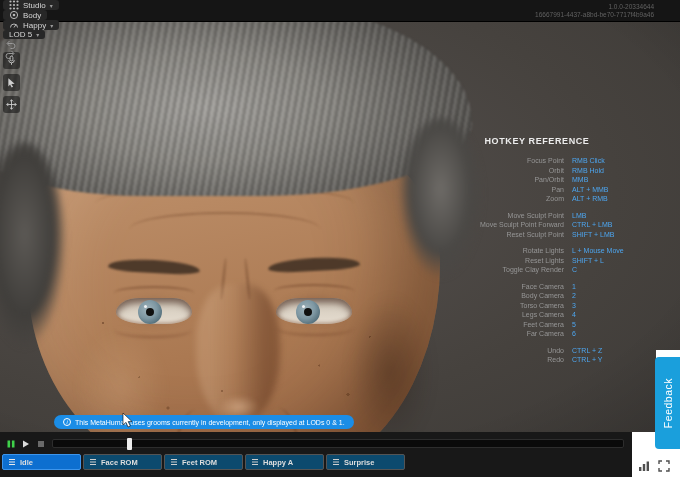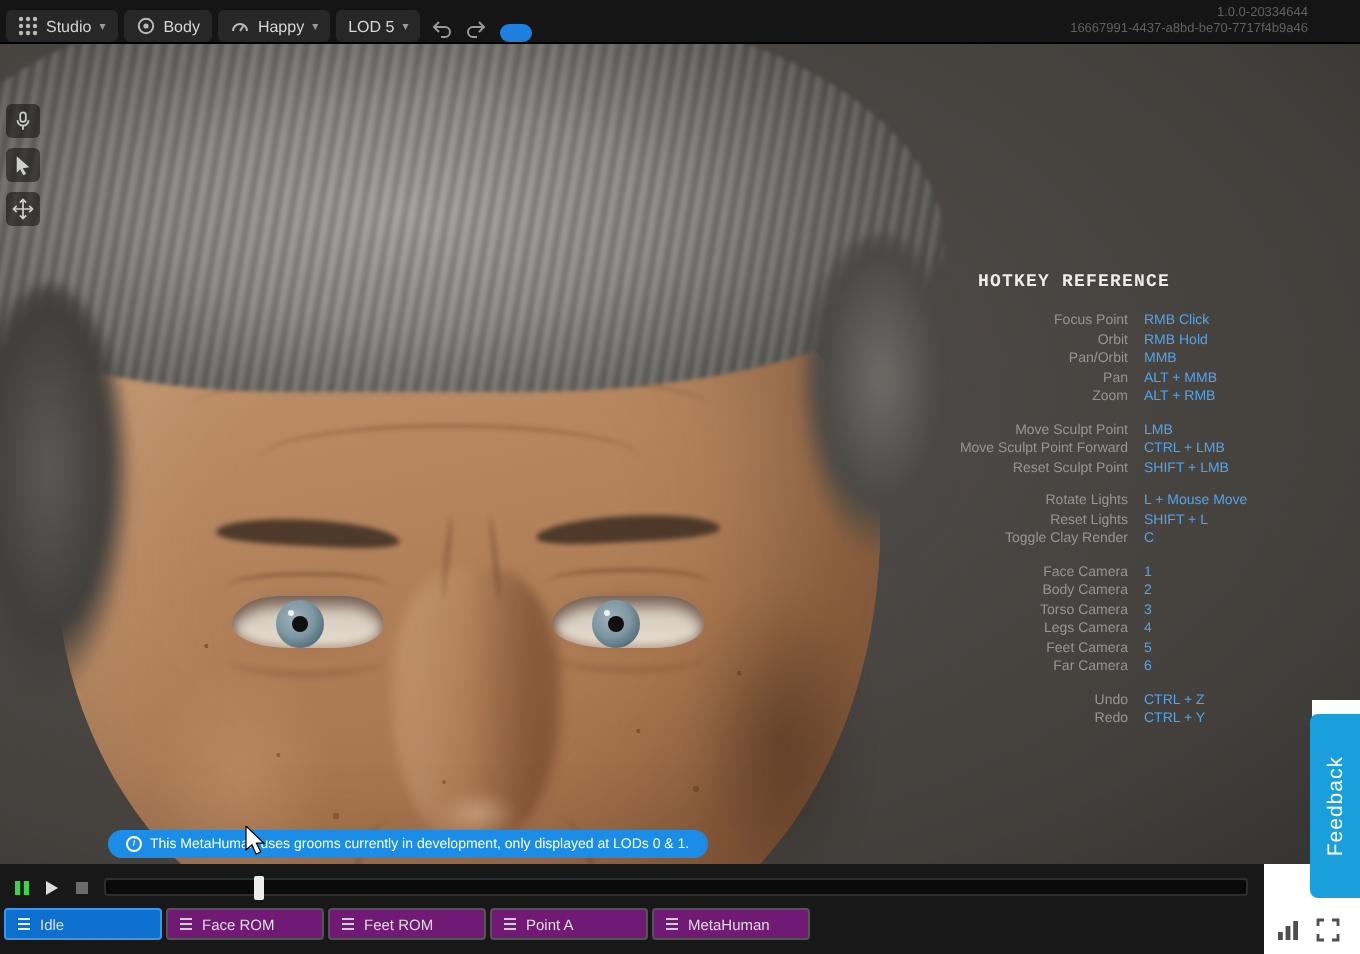--- a/index.html
+++ b/index.html
@@ -67,53 +67,53 @@
       repeating-linear-gradient(100deg, rgba(255,255,255,.10) 0 2px, rgba(0,0,0,0) 2px 4px, rgba(0,0,0,.18) 4px 7px),
       radial-gradient(60% 70% at 48% 55%, #a3a19d 0%, #8b8984 40%, #6b6965 70%, #504e4b 95%);
     border-radius:42% 50% 46% 40% / 62% 70% 42% 38%;filter:blur(1px);}
   .hair-left{position:absolute;left:-18px;top:120px;width:85px;height:230px;
     background:radial-gradient(50% 50% at 50% 40%, #5c5955 0%, #403e3b 70%, transparent 100%);border-radius:50%;filter:blur(3px);}
   .hair-right{position:absolute;left:398px;top:95px;width:85px;height:180px;
     background:radial-gradient(50% 50% at 50% 40%, #6e6b67 0%, #4a4845 70%, transparent 100%);border-radius:50%;filter:blur(3px);}
   .vignette{position:absolute;inset:0;background:radial-gradient(120% 115% at 38% 42%, rgba(0,0,0,0) 55%, rgba(0,0,0,.38) 100%);pointer-events:none;}
 
   
-  .topbar{position:absolute;top:0;left:0;width:100%;height:22px;background:#151515;display:flex;align-items:flex-end;z-index:30;border-bottom:1px solid #000;}
+  .topbar{position:absolute;top:0;left:0;width:100%;height:22px;background:#151515;display:flex;align-items:flex-start;z-index:30;border-bottom:1px solid #000;flex-direction:column;}
   .seg{height:16px;margin-left:3px;padding:0 6px;background:#272727;border-radius:3px;display:flex;align-items:center;gap:4px;font-size:8px;color:#d6d6d6;cursor:pointer;}
   .caret{font-size:6px;color:#9a9a9a;}
   .iconbtn{width:15px;height:15px;margin-left:3px;display:flex;align-items:center;justify-content:center;}
   .badge{width:16px;height:9px;margin-left:4px;border-radius:5px;background:#1e7fe0;}
   .version{position:absolute;right:26px;top:3px;text-align:right;color:#616161;font-size:6.5px;line-height:8px;}
 
   
   .tools{position:absolute;left:3px;top:52px;z-index:25;display:flex;flex-direction:column;gap:5px;}
   .tool{width:17px;height:17px;border-radius:3px;background:rgba(15,15,15,.55);display:flex;align-items:center;justify-content:center;cursor:pointer;}
 
   
   .hotkeys{position:absolute;right:32px;top:136px;width:222px;z-index:20;}
-  .hk-title{font-size:9px;font-weight:bold;color:#ececec;letter-spacing:.6px;text-align:center;margin-bottom:10px;font-family:Liberation Mono, monospace;}
+  .hk-title{font-size:9px;font-weight:bold;color:#ececec;letter-spacing:.6px;text-align:center;margin-bottom:10px;}
   .hk-group{margin-bottom:7px;}
   .hk-row{display:flex;font-size:7px;line-height:9.5px;}
   .hk-l{flex:1;text-align:right;padding-right:8px;color:#969696;}
   .hk-v{width:76px;color:#4da6f0;}
 
   
   .toast{position:absolute;left:54px;top:415px;height:14px;display:flex;align-items:center;gap:4px;padding:0 9px;background:#1b8de6;border-radius:7px;color:#fff;font-size:7px;z-index:40;white-space:nowrap;}
   .info{width:8px;height:8px;border:1px solid #fff;border-radius:50%;font-size:5.5px;font-style:italic;display:flex;align-items:center;justify-content:center;flex:0 0 auto;}
   .cursor{position:absolute;left:122px;top:413px;z-index:50;}
 
   
-  .timeline{position:absolute;left:0;top:432px;width:632px;height:45px;background:#181818;}
+  .timeline{position:absolute;left:0;top:432px;width:632px;height:45px;background:#181818;font-weight:bold;}
   .playbar{position:absolute;left:0;top:4px;width:100%;height:16px;}
   .pbtn{position:absolute;top:2px;width:12px;height:12px;display:flex;align-items:center;justify-content:center;cursor:pointer;}
   .pb1{left:5px}.pb2{left:20px}.pb3{left:35px}
   .track{position:absolute;left:52px;top:3px;width:572px;height:9px;background:#0a0a0a;border:1px solid #2d2d2d;border-radius:2px;cursor:pointer;}
   .playhead{position:absolute;top:-2px;width:5px;height:12px;background:#ececec;border-radius:1px;cursor:ew-resize;}
   .tabs{position:absolute;left:2px;top:22px;display:flex;gap:2px;}
-  .tab{width:79px;height:16px;background:#701a75;border:1px solid #545454;border-radius:2px;display:flex;align-items:center;gap:4px;padding:0 5px;font-size:7.5px;color:#dedede;cursor:pointer;white-space:nowrap;overflow:hidden;}
+  .tab{width:79px;height:16px;background:#0c4a6e;border:1px solid #545454;border-radius:2px;display:flex;align-items:center;gap:4px;padding:0 5px;font-size:7.5px;color:#dedede;cursor:pointer;white-space:nowrap;overflow:hidden;}
   .tab.active{background:#0d6fd0;border-color:#3d95ec;}
 
   
   .right-gutter{position:absolute;right:0;top:350px;width:24px;height:82px;background:#fff;}
   .corner{position:absolute;left:632px;top:432px;width:48px;height:45px;background:#fff;}
   .corner .cicon{position:absolute;top:26px;cursor:pointer;}
   .ci1{left:6px}.ci2{left:26px}
   .feedback{position:absolute;right:0;top:357px;width:25px;height:92px;background:#1a9fdc;border-radius:4px 0 0 4px;display:flex;align-items:center;justify-content:center;z-index:60;cursor:pointer;}
   .feedback span{writing-mode:vertical-rl;transform:rotate(180deg);color:#fff;font-size:10.5px;letter-spacing:.5px;}
 </style>
@@ -381,27 +381,27 @@
       <div class="tab">
         <svg width="8" height="8" viewBox="0 0 8 8">
             <path d="M1 1.5h6M1 4h6M1 6.5h6" stroke="#cfcfcf" stroke-width="1"></path>
           </svg>
         <span>Feet ROM</span>
       </div>
       <div class="tab">
         <svg width="8" height="8" viewBox="0 0 8 8">
             <path d="M1 1.5h6M1 4h6M1 6.5h6" stroke="#cfcfcf" stroke-width="1"></path>
           </svg>
-        <span>Point A</span>
+        <span>Happy A</span>
       </div>
       <div class="tab">
         <svg width="8" height="8" viewBox="0 0 8 8">
             <path d="M1 1.5h6M1 4h6M1 6.5h6" stroke="#cfcfcf" stroke-width="1"></path>
           </svg>
-        <span>MetaHuman</span>
+        <span>Surprise</span>
       </div>
     </div>
   </div>
 
   <div class="right-gutter"></div>
   <div class="corner">
     <div class="cicon ci1">
       <svg width="12" height="12" viewBox="0 0 12 12">
           <rect x="1" y="7" width="2.4" height="4" fill="#4f4f4f"></rect>
           <rect x="4.8" y="4" width="2.4" height="7" fill="#4f4f4f"></rect>

